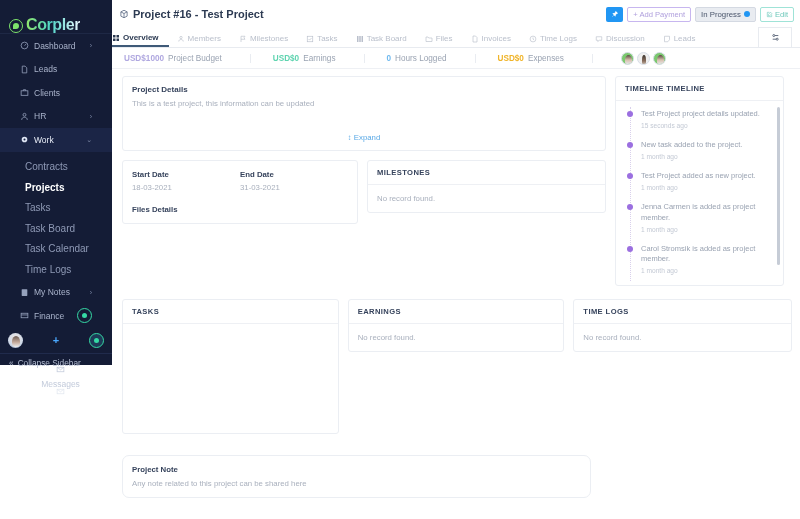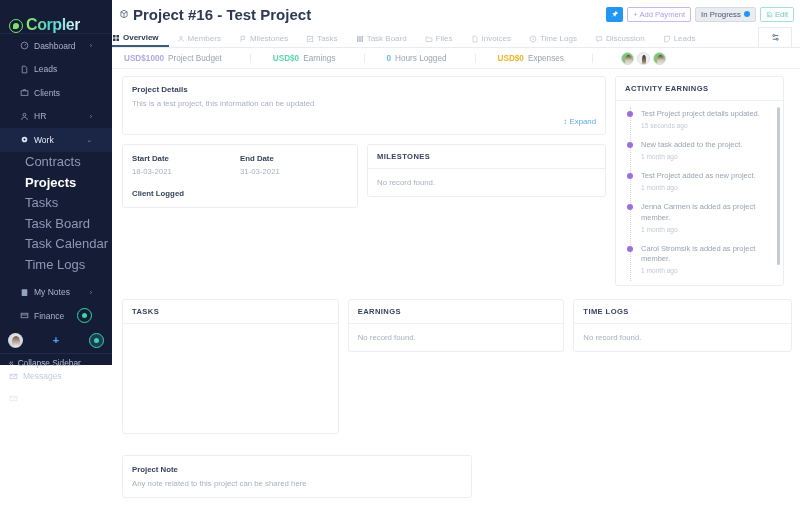--- a/index.html
+++ b/index.html
@@ -69,23 +69,23 @@
   .nav-caret {
     font-size: 7px; color: #7c88a5; line-height: 1;
   }
   .nav-item.active {
     background: #1b2546;
     color: #e8edf7;
   }
   .nav-item.active .nv-ico { color: #dfe6f4; }
   .sub-item {
     height: 20.5px;
-    display: flex; align-items: center;
+    display: flex; align-items: flex-end;
     padding-left: 25px;
-    font-size: 13px;
+    font-size: 10px;
     color: #8e99b5;
     cursor: pointer;
   }
   .sub-item.current { color: #ffffff; font-weight: bold; }
 
   #sidebar-user-row {
     height: 25px;
     display: flex; align-items: center;
     padding: 0 8px;
     justify-content: space-between;
@@ -133,39 +133,40 @@
   #sidebar-overflow {
     position: absolute; left: 0; top: 365px;
     width: 112px; height: 60px;
     background: #ffffff;
     font-size: 8.5px;
   }
   .off-item {
     height: 22px; display: flex; align-items: center; gap: 5px;
     padding-left: 9px;
     color: #c3cbdb;
+    flex-direction: column;
   }
   .off-item.faded { color: #e3e8f0; }
   .off-item .nv-ico svg { width: 9px; height: 9px; display:block; }
 
   
   #main {
     position: absolute; left: 112px; top: 0;
     width: 688px; height: 519px;
     background: #ffffff;
   }
   #topbar {
     height: 28px;
     display: flex; align-items: center;
     padding: 0 6px 0 7px;
     background: #fff;
   }
   #page-title {
     display: flex; align-items: center; gap: 4px;
-    font-size: 15px; font-weight: bold; color: #2c3a52;
+    font-size: 11px; font-weight: bold; color: #2c3a52;
   }
   #page-title .ti { width: 10px; height: 10px; color:#5c6b85; }
   #page-title .ti svg { width: 10px; height: 10px; display: block; }
   .topbar-actions { margin-left: auto; display: flex; align-items: flex-start; gap: 4px; }
   .btn-pin {
     width: 17px; height: 15px; border-radius: 2px;
     background: #2196f3; color: #fff;
     display: flex; align-items: center; justify-content: center;
   }
   .btn-pin svg { width: 8px; height: 8px; display:block; }
@@ -283,22 +284,22 @@
     font-size: 7.8px; color: #a9b0bd;
   }
   .row1 { display: flex; gap: 9px; align-items: flex-start; }
   .col-left { width: 484px; }
   .col-right { width: 169px; }
 
   #details-card { padding: 8px 9px 6px 9px; }
   #details-title { font-size: 8px; font-weight: bold; color: #36435c; margin-bottom: 5px; }
   #details-text { font-size: 7.8px; color: #a9b0bd; }
   #expand-link {
-    text-align: right; color: #5aa9e6; font-size: 7.8px;
-    margin-top: 9px; padding-bottom: 2px; cursor: pointer;
+    text-align: center; color: #5aa9e6; font-size: 7.8px;
+    margin-top: 25px; padding-bottom: 2px; cursor: pointer;
   }
 
   .row2 { display: flex; gap: 9px; margin-top: 9px; align-items: flex-start; }
   #dates-card { width: 236px; padding: 9px; }
   .dcol { display: flex; }
   .dfield { width: 118px; }
   .dlabel { font-size: 7.8px; font-weight: bold; color: #36435c; }
   .dvalue { font-size: 7.8px; color: #a9b0bd; margin-top: 4px; }
   #client-details-title { font-size: 7.8px; font-weight: bold; color: #36435c; margin-top: 13px; }
   #milestones-card { width: 239px; }
@@ -325,21 +326,21 @@
   #tl-scroll {
     position: absolute; right: 3px; top: 6px;
     width: 3px; height: 158px; border-radius: 2px; background: #c6ccd6;
   }
 
   .row3 { display: flex; gap: 9px; margin-top: 13px; align-items: flex-start; }
   #tasks-card { width: 217px; height: 135px; }
   #earnings-card { width: 217px; }
   #timelogs-card { width: 219px; }
 
-  #note-card { margin-top: 21px; width: 350px; padding: 9px; }
+  #note-card { margin-top: 21px; width: 469px; padding: 9px; border-radius: 7px; }
   #note-title { font-size: 7.8px; font-weight: bold; color: #36435c; }
   #note-text { font-size: 7.8px; color: #a9b0bd; margin-top: 5px; }
 </style>
 </head>
 <body>
 
 <div id="sidebar">
 
   <div id="sidebar-logo">
     <span class="logo-mark"></span>
@@ -650,33 +651,33 @@
             <div class="dcol">
               <div class="dfield">
                 <div class="dlabel">Start Date</div>
                 <div class="dvalue">18-03-2021</div>
               </div>
               <div class="dfield">
                 <div class="dlabel">End Date</div>
                 <div class="dvalue">31-03-2021</div>
               </div>
             </div>
-            <div id="client-details-title">Client Logged</div>
+            <div id="client-details-title">Files Details</div>
           </div>
 
           <div class="card" id="milestones-card">
             <div class="card-head">MILESTONES</div>
             <div class="card-body">No record found.</div>
           </div>
         </div>
       </div>
 
       <div class="col-right">
         <div class="card" id="timeline-card">
-          <div class="card-head">ACTIVITY EARNINGS</div>
+          <div class="card-head">TIMELINE TIMELINE</div>
           <div id="timeline-body">
             <div id="tl-line"></div>
             <div class="tl-item">
               <span class="tl-dot"></span>
               <div>
                 <div class="tl-txt">Test Project project details updated.</div>
                 <div class="tl-time">15 seconds ago</div>
               </div>
             </div>
             <div class="tl-item">

